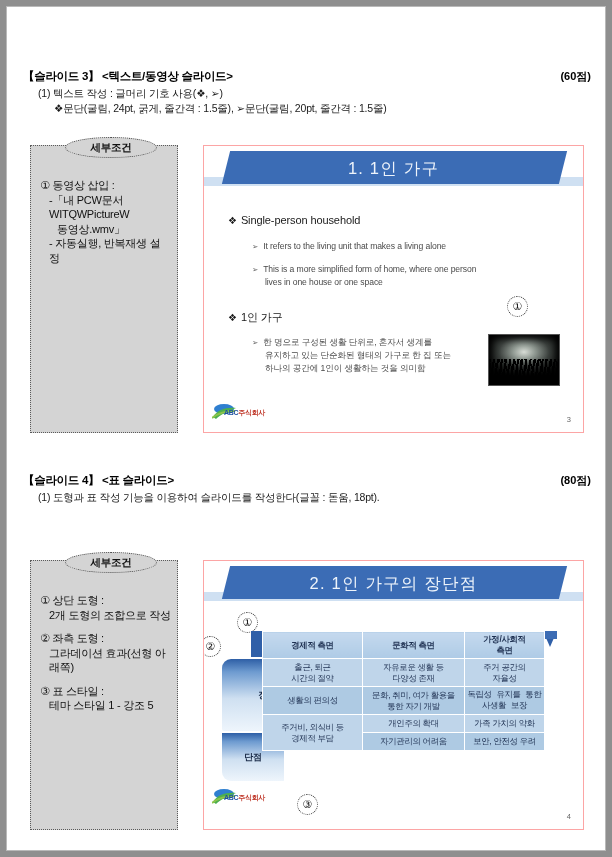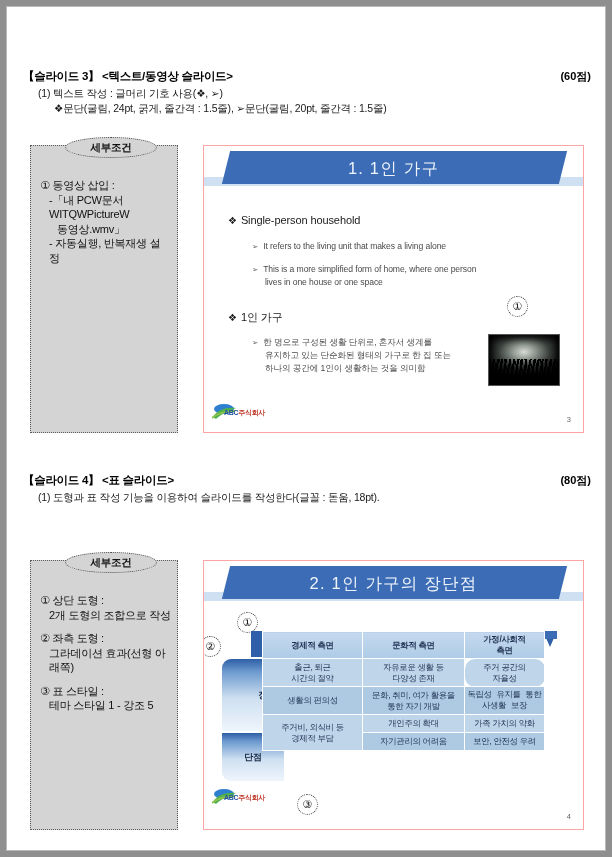--- a/index.html
+++ b/index.html
@@ -350,21 +350,21 @@
           <td class="th" style="width:100px;">경제적 측면</td>
           <td class="th" style="width:102px;">문화적 측면</td>
           <td class="th" style="width:80px; white-space:pre-line;">가정/사회적
 측면</td>
         </tr>
         <tr>
           <td class="tdA" style="white-space:pre-line;">출근, 퇴근
 시간의 절약</td>
           <td class="tdA" style="white-space:pre-line;">자유로운 생활 등
 다양성 존재</td>
-          <td class="tdA" style="white-space:pre-line;border-radius:10px;">주거 공간의
+          <td class="tdA" style="white-space:pre-line;">주거 공간의
 자율성</td>
         </tr>
         <tr>
           <td class="tdB" style="white-space:pre-line;">생활의 편의성</td>
           <td class="tdB" style="white-space:pre-line;">문화, 취미, 여가 활용을
 통한 자기 개발</td>
           <td class="tdB" style="white-space:pre-line;font-family:Liberation Mono, monospace;">독립성 유지를 통한
 사생활 보장</td>
         </tr>
         <tr>

